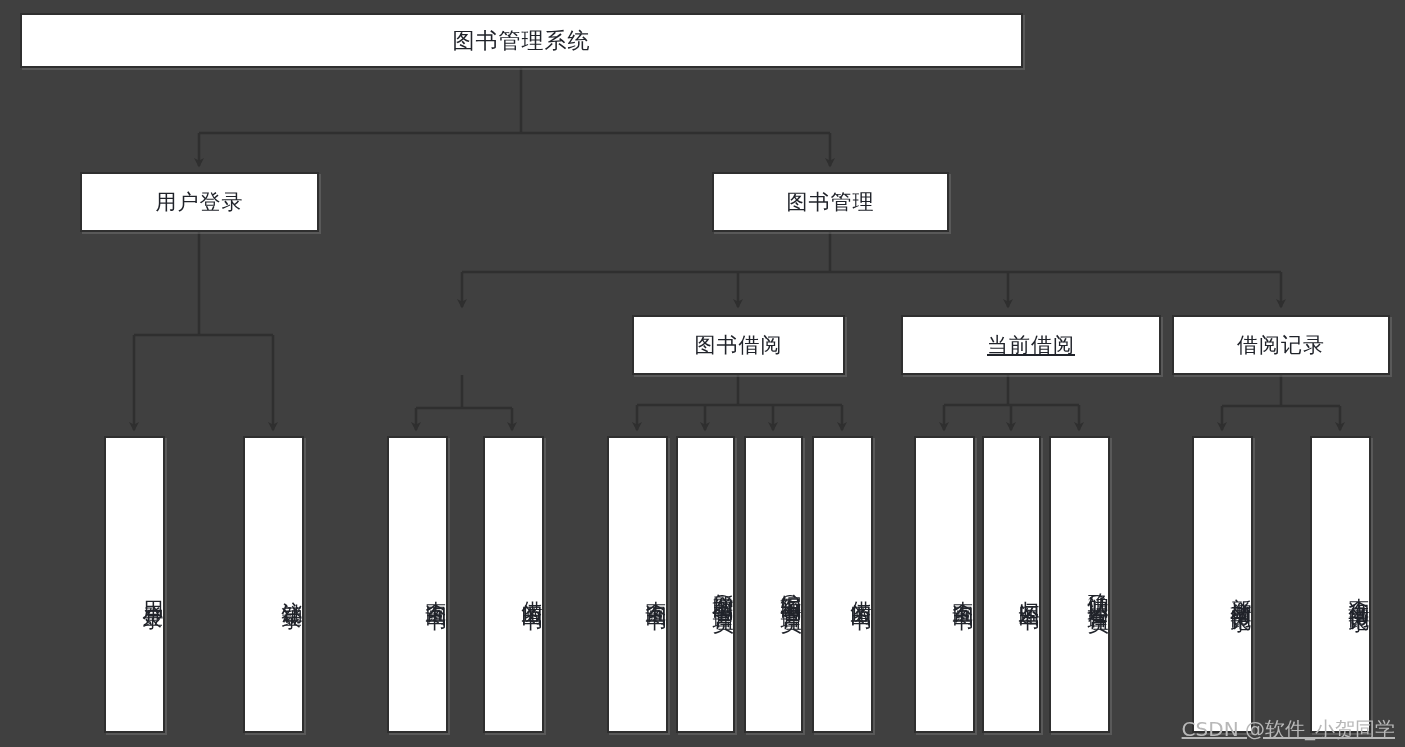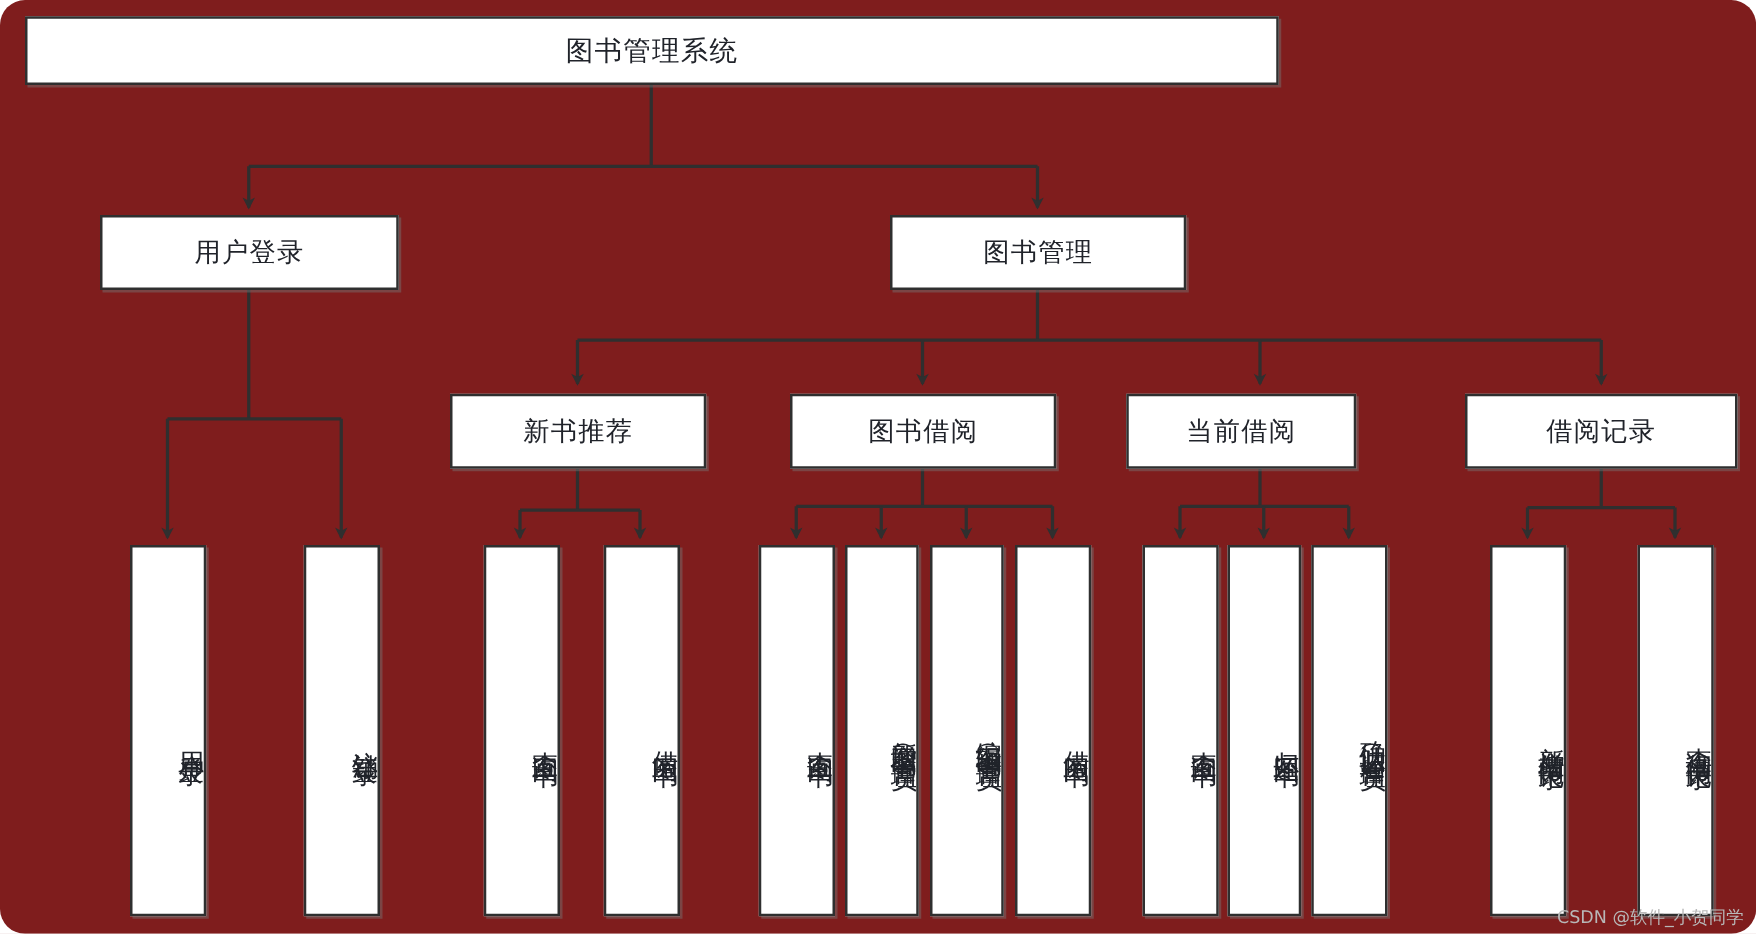--- a/index.html
+++ b/index.html
@@ -7,23 +7,22 @@
     padding: 0;
     background: #ffffff;
   }
   body {
     font-family: "DejaVu Sans", "Liberation Sans", sans-serif;
   }
   #canvas {
     position: relative;
     width: 1405px;
     height: 747px;
-    background: #7f1d1d;
+    background: #404040;
     overflow: hidden;
-    border-radius: 20px;
   }
   #wires {
     position: absolute;
     left: 0;
     top: 0;
     width: 1405px;
     height: 747px;
   }
   .node {
     position: absolute;
@@ -57,24 +56,25 @@
   }
   .node.v .txt {
     display: block;
     writing-mode: vertical-rl;
     text-orientation: upright;
   }
   .watermark {
     position: absolute;
     right: 10px;
     bottom: 4px;
-    font-size: 14px;
+    font-size: 20px;
     color: #b8b8b8;
     z-index: 3;
     white-space: nowrap;
+    text-decoration: underline;
   }
 </style>
 </head>
 <body>
 
 <div id="canvas">
 
   <svg id="wires" viewBox="0 0 1405 747">
     <defs>
       <marker id="arrow" markerWidth="11" markerHeight="11" refX="8.5" refY="5.5" orient="auto" markerUnits="userSpaceOnUse">
@@ -129,27 +129,24 @@
     <span>图书管理系统</span>
   </div>
 
   <div class="node h" style="left:80px; top:172px; width:239px; height:60px;">
     <span>用户登录</span>
   </div>
   <div class="node h" style="left:712px; top:172px; width:237px; height:60px;font-family:Liberation Serif, serif;">
     <span>图书管理</span>
   </div>
 
-  <div class="node h" style="left:360px; top:315px; width:205px; height:60px;">
-    <span>新书推荐</span>
-  </div>
   <div class="node h" style="left:632px; top:315px; width:213px; height:60px;">
     <span>图书借阅</span>
   </div>
-  <div class="node h" style="left:901px; top:315px; width:184px; height:60px;">
+  <div class="node h" style="left:901px; top:315px; width:260px; height:60px;text-decoration:underline;">
     <span>当前借阅</span>
   </div>
   <div class="node h" style="left:1172px; top:315px; width:218px; height:60px;font-family:Liberation Serif, serif;">
     <span>借阅记录</span>
   </div>
 
   <div class="node v" style="left:104px; top:436px; width:61px; height:297px;">
     <span class="txt">用户登录</span>
   </div>
   <div class="node v" style="left:243px; top:436px; width:61px; height:297px;">

